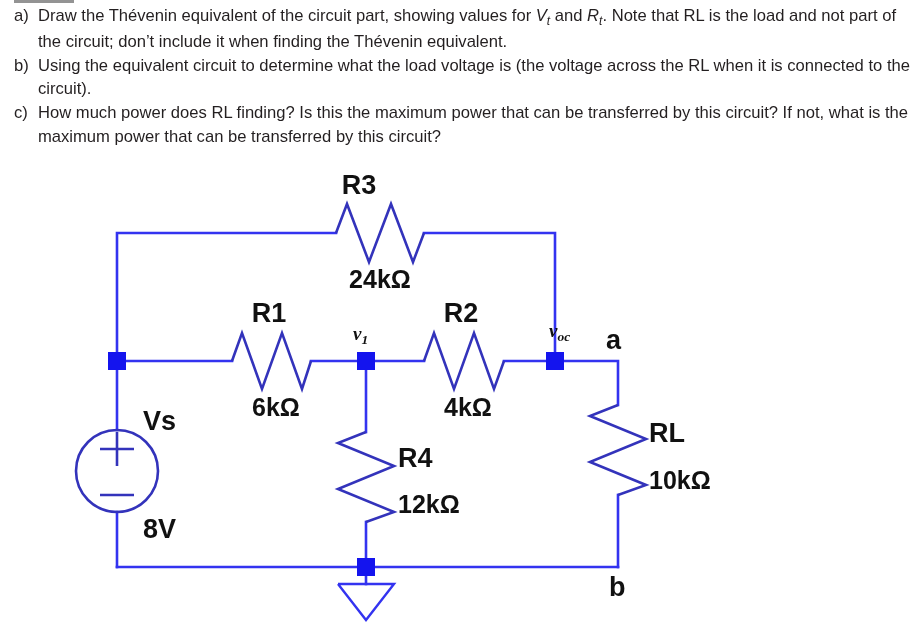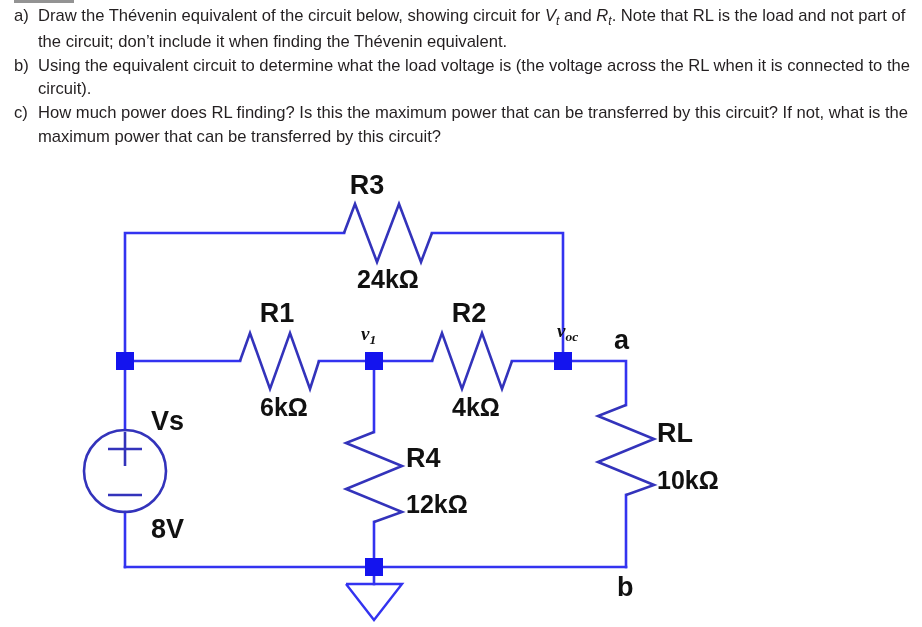--- a/index.html
+++ b/index.html
@@ -55,21 +55,21 @@
     top: 0px;
     width: 60px;
     height: 3px;
     background: #3a3a3a;
     opacity: 0.55;
   }
 
   
   #circuit-wrap {
     position: absolute;
-    left: 12px;
+    left: 4px;
     top: 172px;
     width: 744px;
     height: 455px;
   }
   #circuit-svg {
     display: block;
   }
   .wire {
     stroke: #3333f0;
     stroke-width: 2.6;
@@ -137,21 +137,21 @@
 </style>
 </head>
 <body>
 
 <div class="clipstrip"></div>
 
 <div id="question-block">
 
   <div class="q-item">
     <div class="q-marker">a)</div>
-    <div class="q-text"><span>Draw the Thévenin equivalent of the circuit below, showing circuit for </span><i><span>V</span><sub>t</sub></i><span> and </span><i><span>R</span><sub>t</sub></i><span>.  Note that RL is the load and not part of the circuit; don’t include it when finding the Thévenin equivalent.</span></div>
+    <div class="q-text"><span>Draw the Thévenin equivalent of the circuit part, showing values for </span><i><span>V</span><sub>t</sub></i><span> and </span><i><span>R</span><sub>t</sub></i><span>.  Note that RL is the load and not part of the circuit; don’t include it when finding the Thévenin equivalent.</span></div>
   </div>
 
   <div class="q-item">
     <div class="q-marker">b)</div>
     <div class="q-text">Using the equivalent circuit to determine what the load voltage is (the voltage across the RL when it is connected to the circuit).</div>
   </div>
 
   <div class="q-item">
     <div class="q-marker">c)</div>
     <div class="q-text">How much power does RL finding?  Is this the maximum power that can be transferred by this circuit?  If not, what is the maximum power that can be transferred by this circuit?</div>

